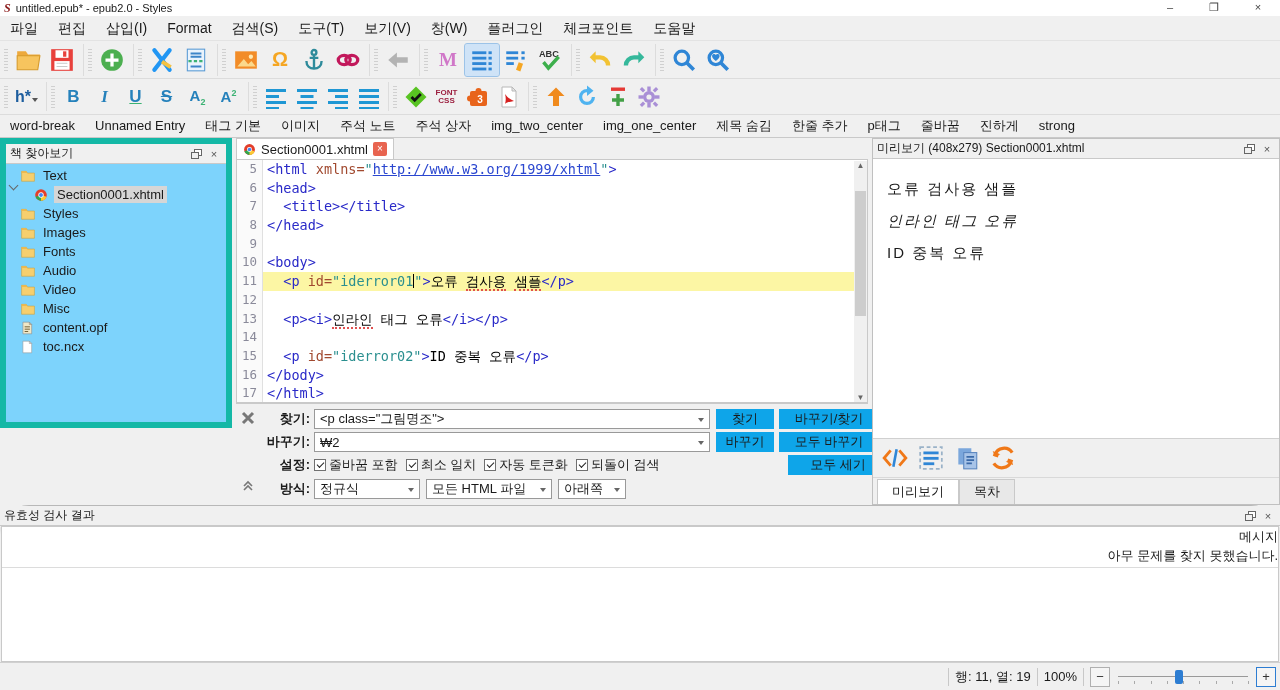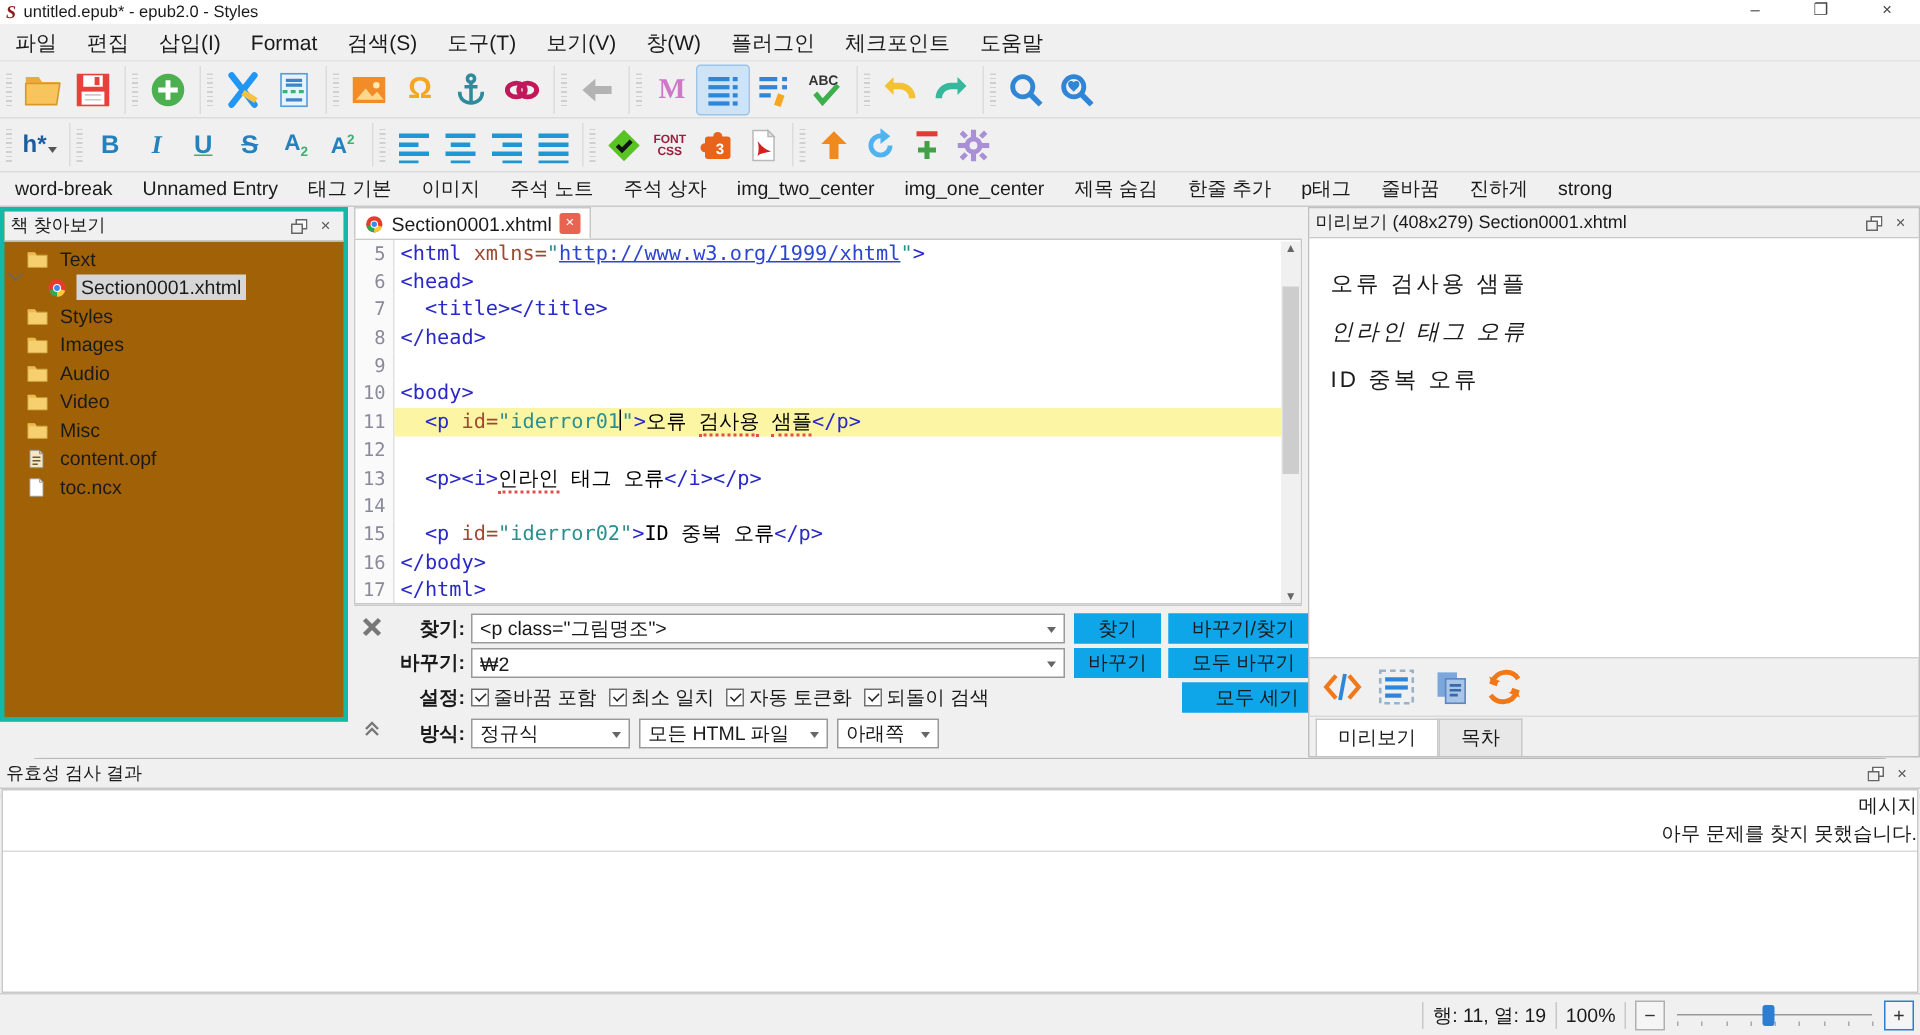--- a/index.html
+++ b/index.html
@@ -41,22 +41,22 @@
   
   #clips { position:absolute; left:0; top:114px; width:1280px; height:24px;
     background:#f0f0f0; border-top:1px solid #dcdcdc; border-bottom:1px solid #c9c9c9;
     display:flex; align-items:center; font-size:13px; }
   .clip-btn { padding:0 10px; line-height:22px; white-space:nowrap; }
 
   
   #main { position:absolute; left:0; top:138px; width:1280px; height:367px; background:#f0f0f0; }
 
   
-  #book-browser { position:absolute; left:0; top:0; width:232px; height:343px;
-    background:#a16207; border:3px solid #14b8a6; }
+  #book-browser { position:absolute; left:0; top:0; width:232px; height:290px;
+    background:#7dd3fc; border:6px solid #14b8a6; }
   .dock-header { height:20px; background:#f0f0f0; border-bottom:1px solid #c9c9c9;
     display:flex; align-items:center; font-size:12px; padding:0 4px; }
   .dock-header .dh-title { flex:1; white-space:nowrap; overflow:hidden; }
   .dock-btn { width:16px; height:14px; display:flex; align-items:center; justify-content:center;
     color:#555; font-size:11px; margin-left:2px; }
   #tree { padding-top:2px; font-size:13px; }
   .tree-row { height:19px; display:flex; align-items:center; white-space:nowrap; }
   .tree-exp { width:14px; text-align:center; position:relative; }
   .tree-exp.open::after { content:""; position:absolute; left:4px; top:6px; width:6px; height:6px;
     border-right:1.5px solid #666; border-bottom:1.5px solid #666; transform:rotate(45deg); }
@@ -510,20 +510,28 @@
               <path d="M1 4h8l2 3H1z" fill="#eeb84e"></path>
             </svg></span>
           <span class="tree-label">Images</span>
         </div>
         <div class="tree-row" style="padding-left: 0px;">
           <span class="tree-exp"></span>
           <span class="tree-ico"><svg width="16" height="14" viewBox="0 0 24 24">
               <path d="M1 4h8l2 3h12v14H1z" fill="#f6cf6e" stroke="#c9a23f"></path>
               <path d="M1 4h8l2 3H1z" fill="#eeb84e"></path>
             </svg></span>
+          <span class="tree-label">Fonts</span>
+        </div>
+        <div class="tree-row" style="padding-left: 0px;">
+          <span class="tree-exp"></span>
+          <span class="tree-ico"><svg width="16" height="14" viewBox="0 0 24 24">
+              <path d="M1 4h8l2 3h12v14H1z" fill="#f6cf6e" stroke="#c9a23f"></path>
+              <path d="M1 4h8l2 3H1z" fill="#eeb84e"></path>
+            </svg></span>
           <span class="tree-label">Audio</span>
         </div>
         <div class="tree-row" style="padding-left: 0px;">
           <span class="tree-exp"></span>
           <span class="tree-ico"><svg width="16" height="14" viewBox="0 0 24 24">
               <path d="M1 4h8l2 3h12v14H1z" fill="#f6cf6e" stroke="#c9a23f"></path>
               <path d="M1 4h8l2 3H1z" fill="#eeb84e"></path>
             </svg></span>
           <span class="tree-label">Video</span>
         </div>

